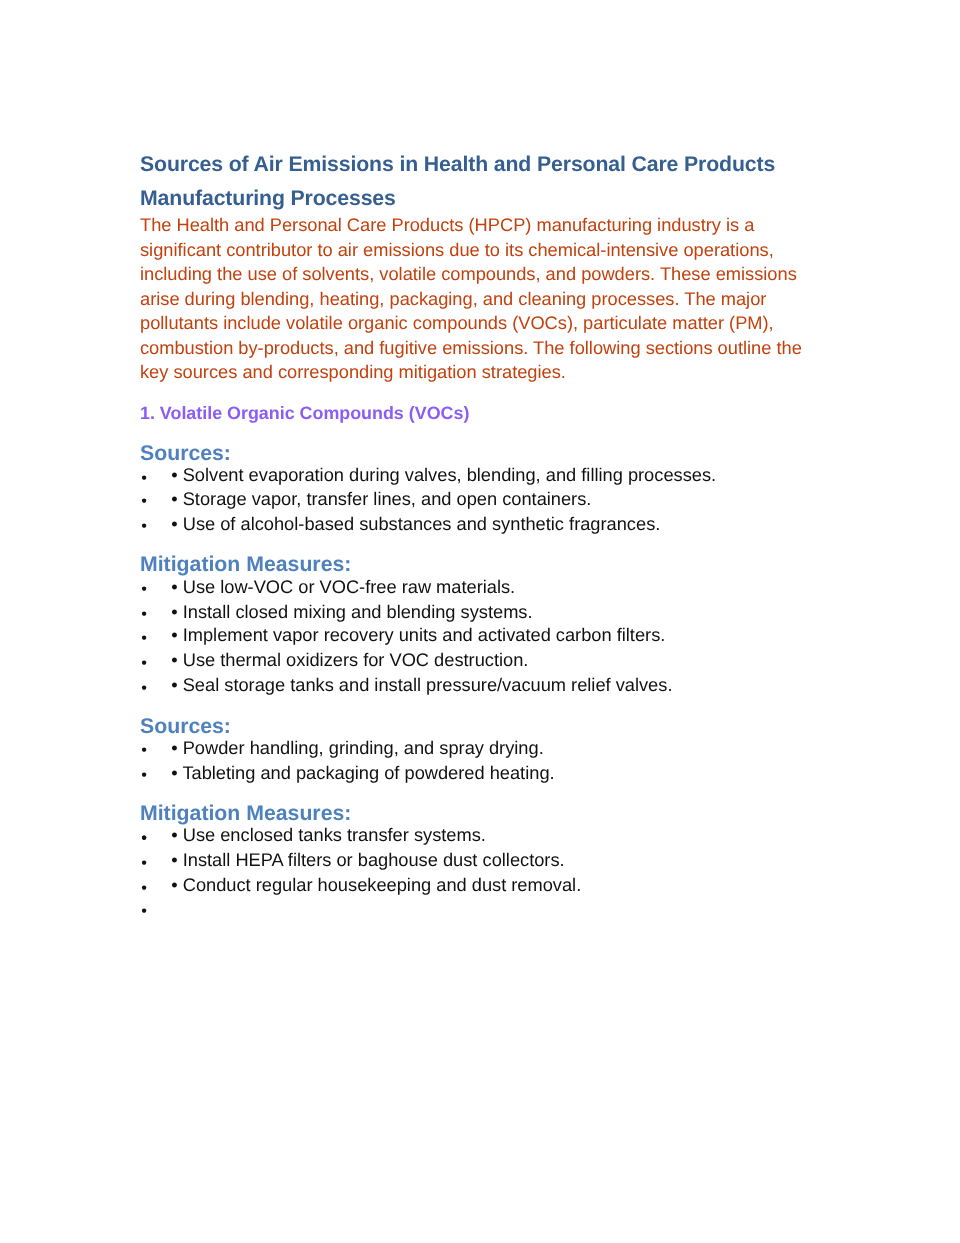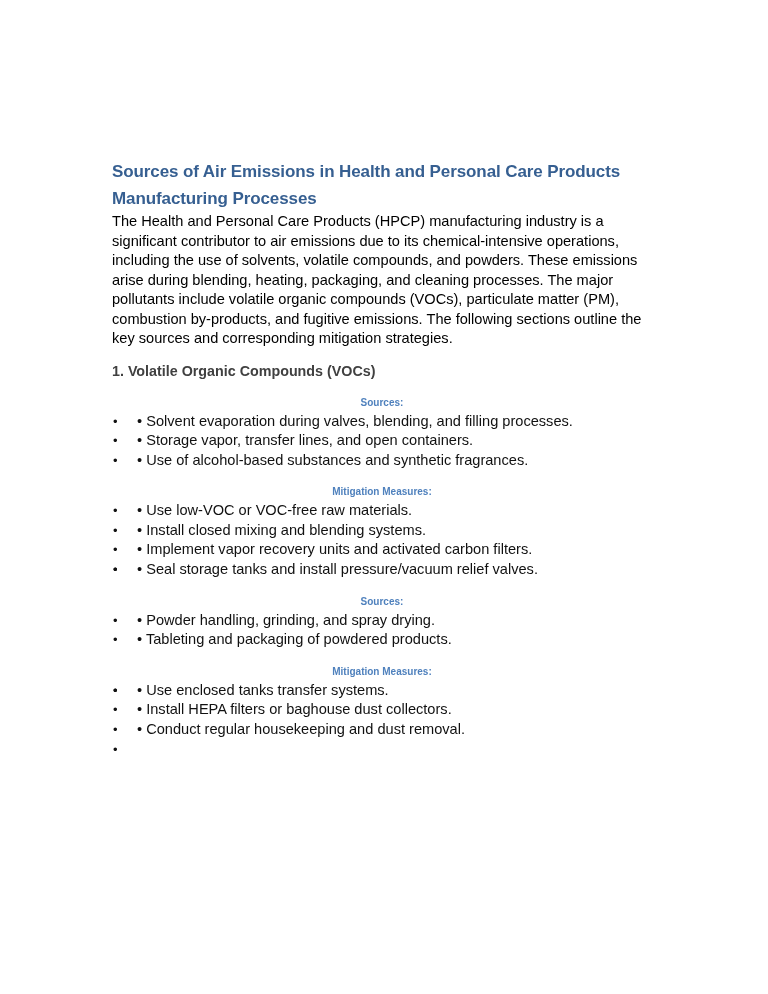--- a/index.html
+++ b/index.html
@@ -11,54 +11,52 @@
       width: 768px;
       height: 994px;
       position: relative;
       overflow: hidden;
     }
     .page {
       position: absolute;
       left: 112px;
       top: 118px;
       width: 540px;
-      margin-top: 40px;
     }
     .doc-title {
       font-family: "Liberation Sans", sans-serif;
       font-weight: bold;
       font-size: 17px;
       line-height: 27px;
       color: #365f91;
       margin: 0;
       letter-spacing: -0.1px;
     }
     .intro {
       font-family: "Liberation Sans", sans-serif;
       font-size: 14.6px;
       line-height: 19.5px;
-      color: #000000;
+      color: #c2410c;
       margin: 0;
     }
     .section-heading {
       font-family: "Liberation Sans", sans-serif;
       font-weight: bold;
       font-size: 14.3px;
       line-height: 20px;
-      color: #404040;
+      color: #8b5cf6;
       margin: 12px 0 0 0;
     }
     .sub-heading {
       font-family: "Liberation Sans", sans-serif;
       font-weight: bold;
-      font-size: 10px;
+      font-size: 17px;
       line-height: 16px;
       color: #4f81bd;
       margin: 14px 0 0 0;
-      text-align: center;
     }
     .section-heading + .sub-heading {
       margin-top: 14px;
     }
     ul.bullets {
       list-style: none;
       margin: 1px 0 0 0;
       padding: 0;
     }
     ul.bullets li {
@@ -93,31 +91,31 @@
       <li><span class="outer-bullet">•</span><span>• Solvent evaporation during valves, blending, and filling processes.</span></li>
       <li><span class="outer-bullet">•</span><span>• Storage vapor, transfer lines, and open containers.</span></li>
       <li><span class="outer-bullet">•</span><span>• Use of alcohol-based substances and synthetic fragrances.</span></li>
     </ul>
 
     <h3 class="sub-heading">Mitigation Measures:</h3>
     <ul class="bullets">
       <li><span class="outer-bullet">•</span><span>• Use low-VOC or VOC-free raw materials.</span></li>
       <li><span class="outer-bullet">•</span><span>• Install closed mixing and blending systems.</span></li>
       <li><span class="outer-bullet">•</span><span>• Implement vapor recovery units and activated carbon filters.</span></li>
-      <li><span class="outer-bullet">•</span></li>
+      <li><span class="outer-bullet">•</span><span>• Use thermal oxidizers for VOC destruction.</span></li>
       <li><span class="outer-bullet">•</span><span>• Seal storage tanks and install pressure/vacuum relief valves.</span></li>
     </ul>
   </div>
 
   <div>
 
     <h3 class="sub-heading">Sources:</h3>
     <ul class="bullets">
       <li><span class="outer-bullet">•</span><span>• Powder handling, grinding, and spray drying.</span></li>
-      <li><span class="outer-bullet">•</span><span>• Tableting and packaging of powdered products.</span></li>
+      <li><span class="outer-bullet">•</span><span>• Tableting and packaging of powdered heating.</span></li>
     </ul>
 
     <h3 class="sub-heading">Mitigation Measures:</h3>
     <ul class="bullets">
       <li><span class="outer-bullet">•</span></li>
       <li><span class="outer-bullet">•</span><span>• Use enclosed tanks transfer systems.</span></li>
       <li><span class="outer-bullet">•</span><span>• Install HEPA filters or baghouse dust collectors.</span></li>
       <li><span class="outer-bullet">•</span><span>• Conduct regular housekeeping and dust removal.</span></li>
       <li><span class="outer-bullet">•</span></li>
     </ul>

